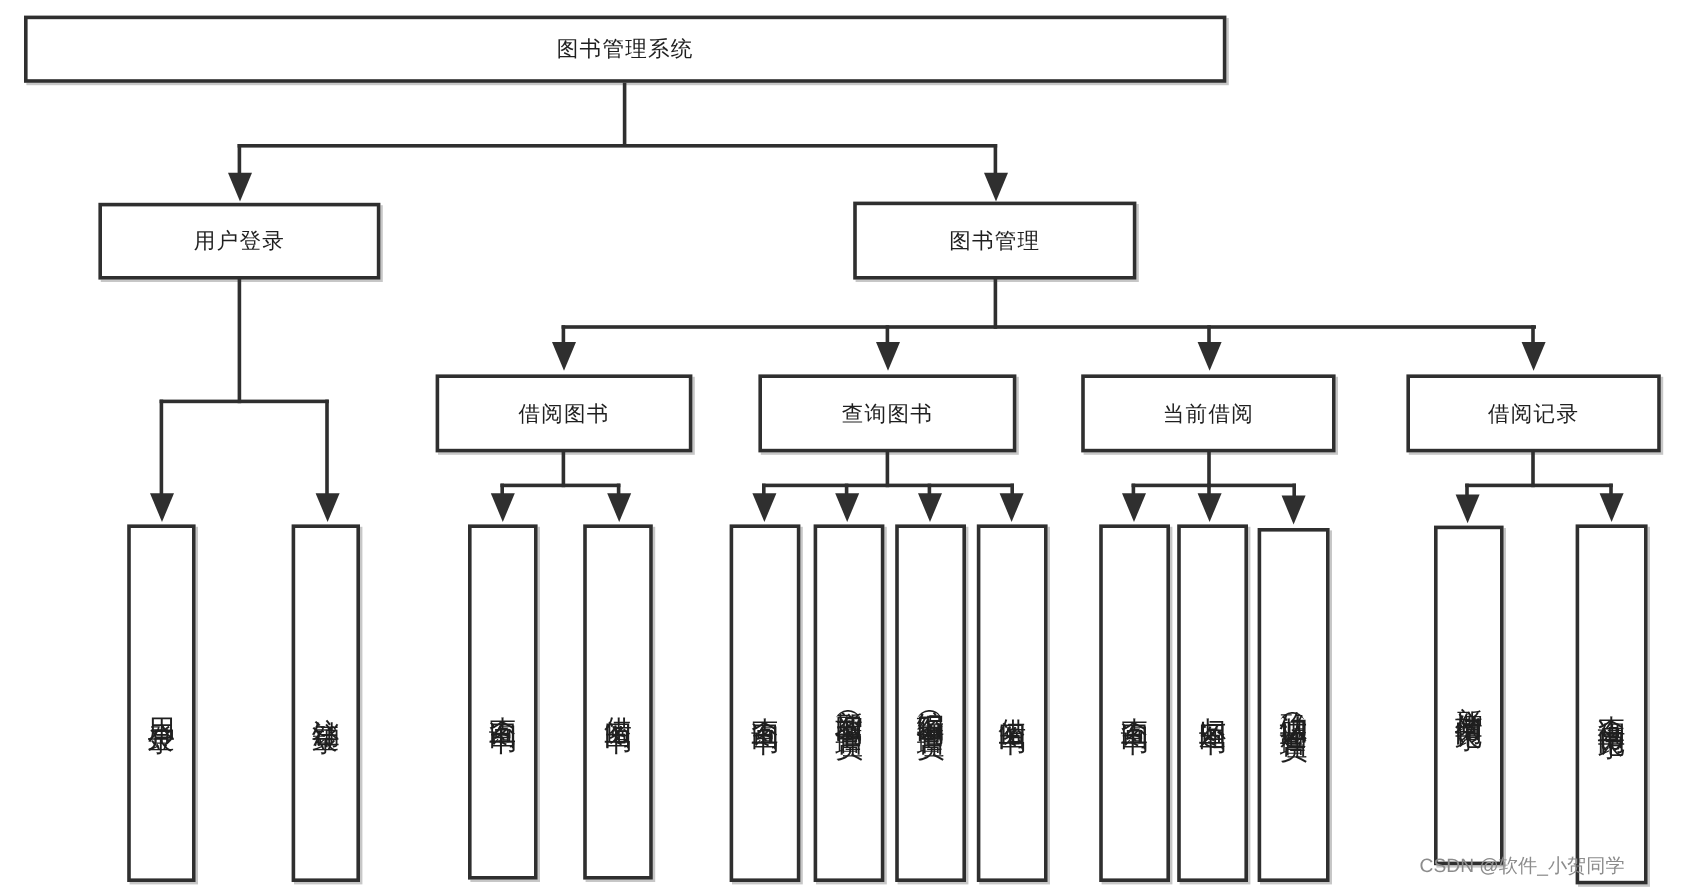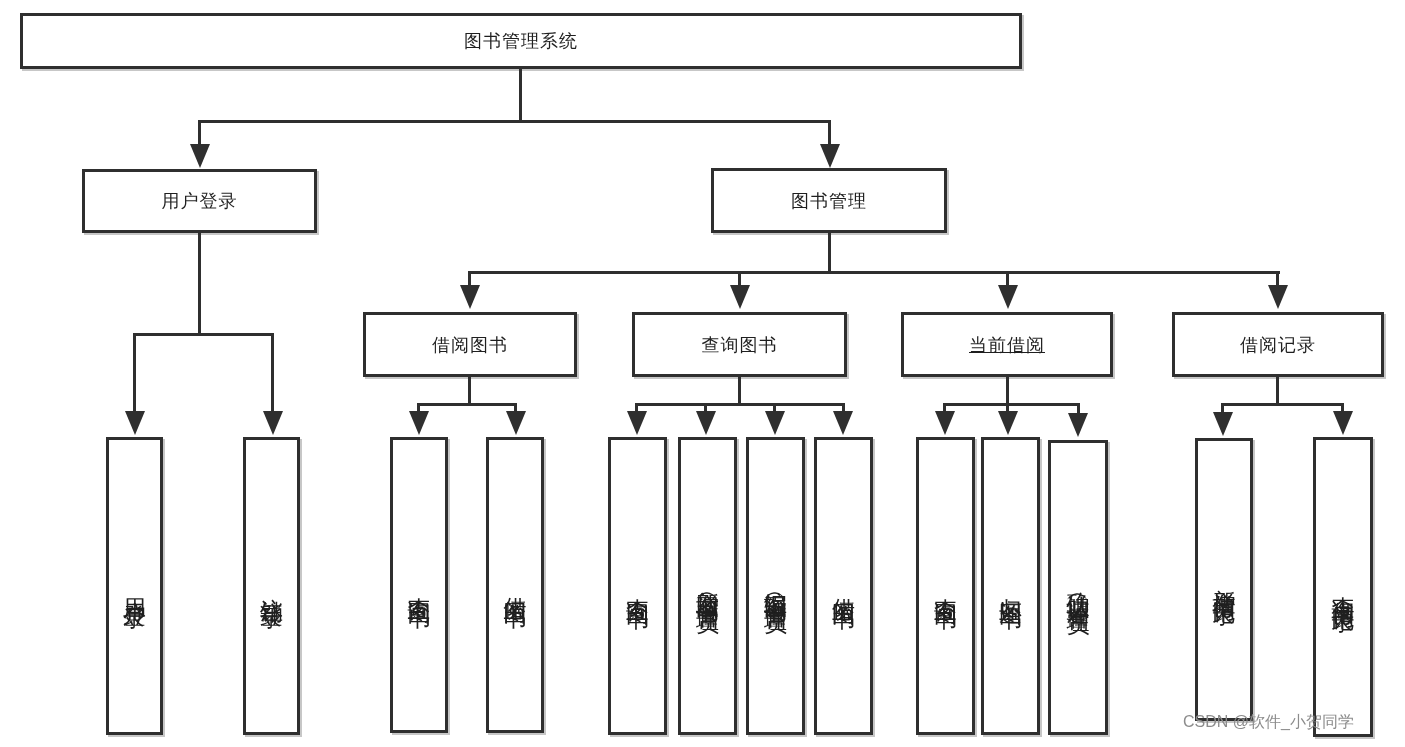--- a/index.html
+++ b/index.html
@@ -65,21 +65,21 @@
     color:var(--watermark);
     white-space:nowrap;
   }
 
   
   .root-box{left:20px;top:13px;width:1002px;height:56px;}
   .n-user-login{left:82px;top:169px;width:235px;height:64px;}
   .n-book-mgmt{left:711px;top:168px;width:236px;height:65px;}
   .n-new-book{left:363px;top:312px;width:214px;height:65px;}
   .n-book-borrow{left:632px;top:312px;width:215px;height:65px;}
-  .n-current-borrow{left:901px;top:312px;width:212px;height:65px;text-decoration:underline;}
+  .n-current-borrow{left:901px;top:312px;width:212px;height:65px;}
   .n-borrow-records{left:1172px;top:312px;width:212px;height:65px;font-family:Liberation Serif, serif;}
 
   .l-user-login{left:106px;top:437px;width:57px;height:298px;}
   .l-logout{left:243px;top:437px;width:57px;height:298px;}
   .l-query-nb{left:390px;top:437px;width:58px;height:296px;}
   .l-borrow-nb{left:486px;top:437px;width:58px;height:296px;}
   .l-query-bb{left:608px;top:437px;width:59px;height:298px;}
   .l-add-books{left:678px;top:437px;width:59px;height:298px;}
   .l-edit-books{left:746px;top:437px;width:59px;height:298px;}
   .l-borrow-bb{left:814px;top:437px;width:59px;height:298px;}

